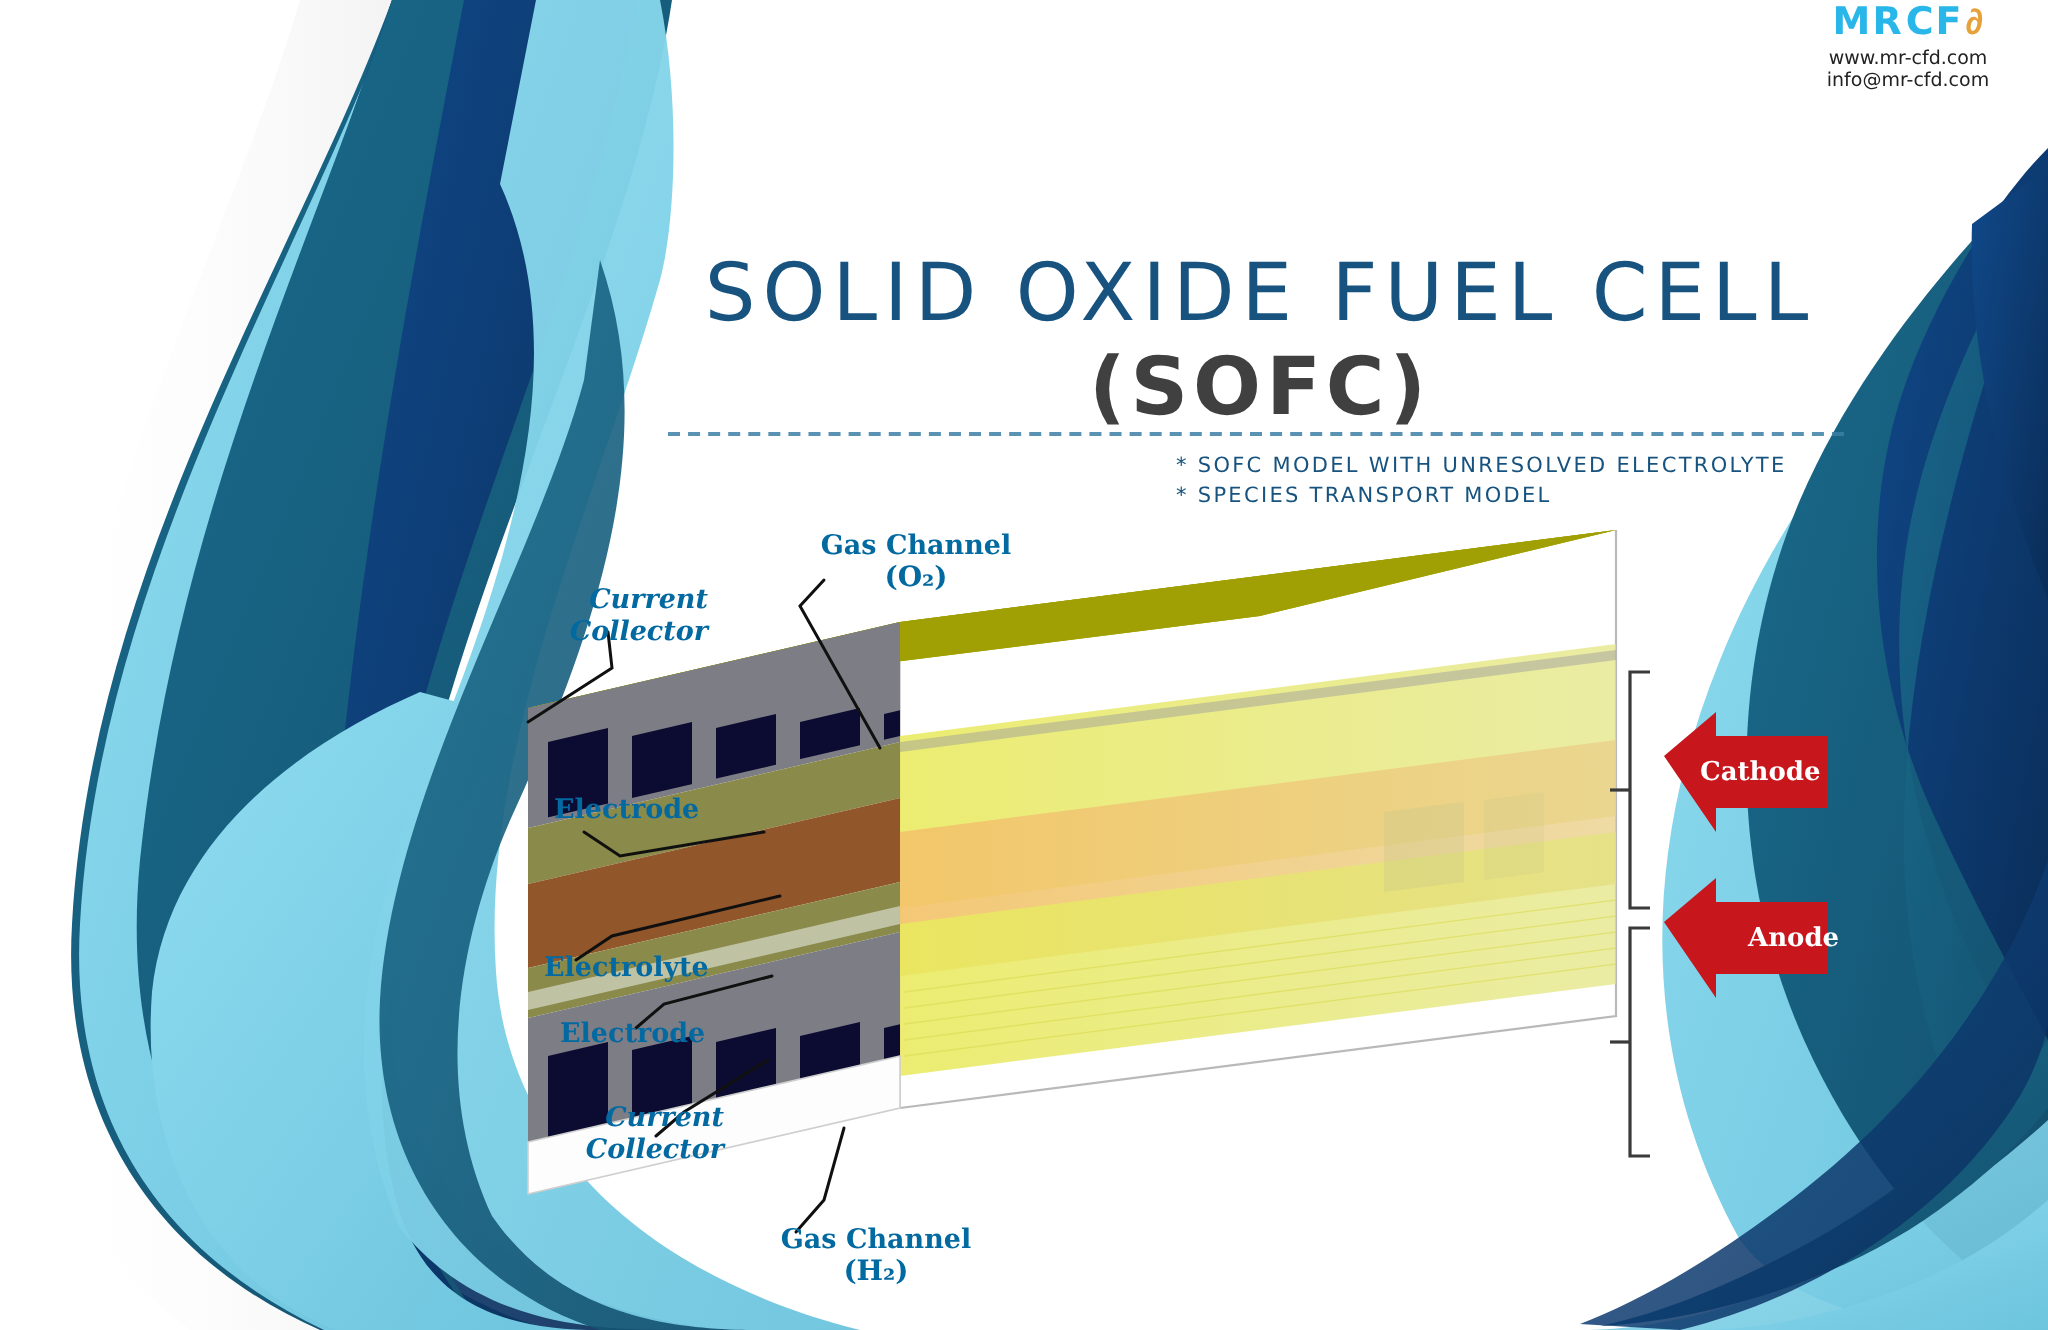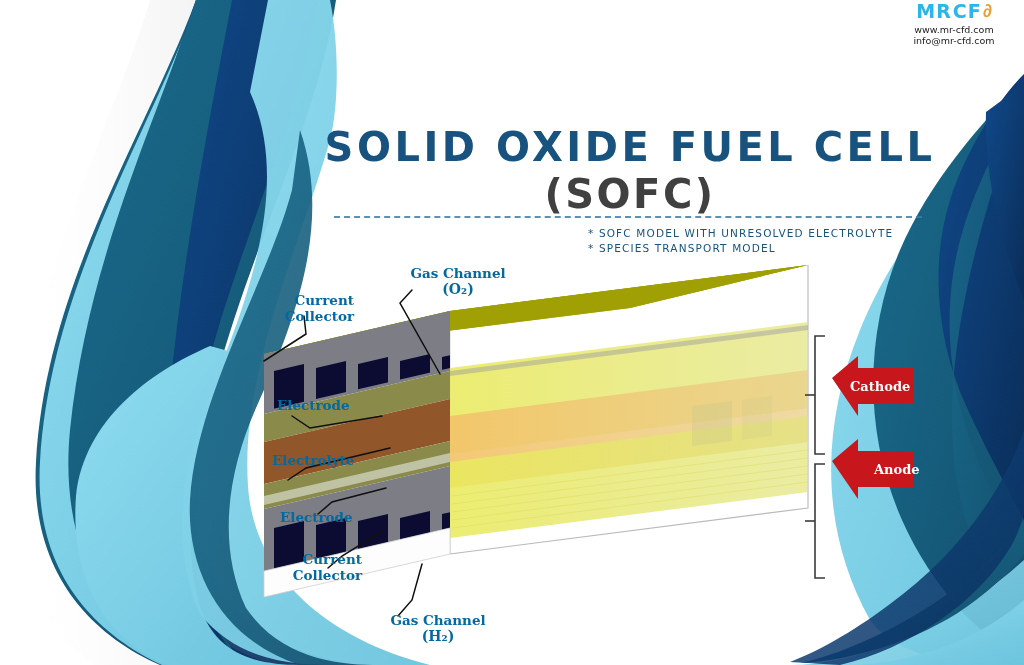--- a/index.html
+++ b/index.html
@@ -16,38 +16,38 @@
   .logo-word{font-weight:bold;font-size:19px;letter-spacing:1px;line-height:19px;
       color:#29b6e8;
       background-image:repeating-linear-gradient(to bottom,#ffffff 0px,#ffffff 1px,transparent 1px,transparent 3px);
       -webkit-background-clip:text;background-clip:text;
       font-family:"DejaVu Sans",sans-serif;}
   .logo-inf{font-size:18px;line-height:18px;font-weight:bold;color:#e8a13a;}
   .logo-line{font-size:9.5px;color:#222;line-height:11px;font-family:"DejaVu Sans",sans-serif;}
 
   
   #title-wrap{position:absolute;left:300px;top:124px;width:660px;text-align:center;}
-  #main-title{font-family:"DejaVu Sans",sans-serif;font-weight:bold;color:#17537e;
+  #main-title{font-family:"DejaVu Sans",sans-serif;font-weight:normal;color:#17537e;
       font-size:40px;letter-spacing:3.5px;line-height:47px;}
   #title-sub{font-family:"DejaVu Sans",sans-serif;font-weight:bold;color:#404040;
       font-size:40px;letter-spacing:2.5px;line-height:47px;}
   #divider{position:absolute;left:334px;top:216px;width:588px;height:0;
       border-top:2px dashed #3d7fa6;opacity:.85;}
   #bullets{position:absolute;left:588px;top:226px;width:360px;}
   .bullet{font-family:"DejaVu Sans",sans-serif;font-weight:normal;color:#17537e;
       font-size:10.5px;letter-spacing:1.15px;line-height:15px;white-space:nowrap;}
 
   
   #diagram{position:absolute;left:262px;top:256px;width:660px;height:408px;}
   .diag-svg{position:absolute;left:0;top:0;width:660px;height:408px;}
 
   
   .callout{position:absolute;font-family:"DejaVu Serif",serif;font-weight:bold;
       color:#0369a1;font-size:13.5px;line-height:16px;white-space:nowrap;}
-  .callout.c-right{text-align:right;}
+  .callout.c-right{text-align:right;font-style:italic;}
   .callout.c-center{text-align:center;}
   .sub2{font-size:14px;}
 
   
   .arrow-lbl{position:absolute;font-family:"DejaVu Serif",serif;font-weight:bold;
       color:#ffffff;font-size:13px;line-height:13px;white-space:nowrap;}
 </style>
 </head>
 <body>
 
@@ -290,21 +290,21 @@
     <div class="sub2">(O₂)</div>
   </div>
 
   <div class="callout c-right" style="left:268px;top:292px;width:86px;">
     <div>Current</div>
     <div>Collector</div>
   </div>
 
   <div class="callout" style="left:277px;top:397px;">Electrode</div>
 
-  <div class="callout" style="left:272px;top:452px;">Electrolyte</div>
+  <div class="callout" style="left:272px;top:476px;">Electrolyte</div>
 
   <div class="callout" style="left:280px;top:509px;">Electrode</div>
 
   <div class="callout c-right" style="left:276px;top:551px;width:86px;">
     <div>Current</div>
     <div>Collector</div>
   </div>
 
   <div class="callout c-center" style="left:378px;top:612px;width:120px;">
     <div>Gas Channel</div>

